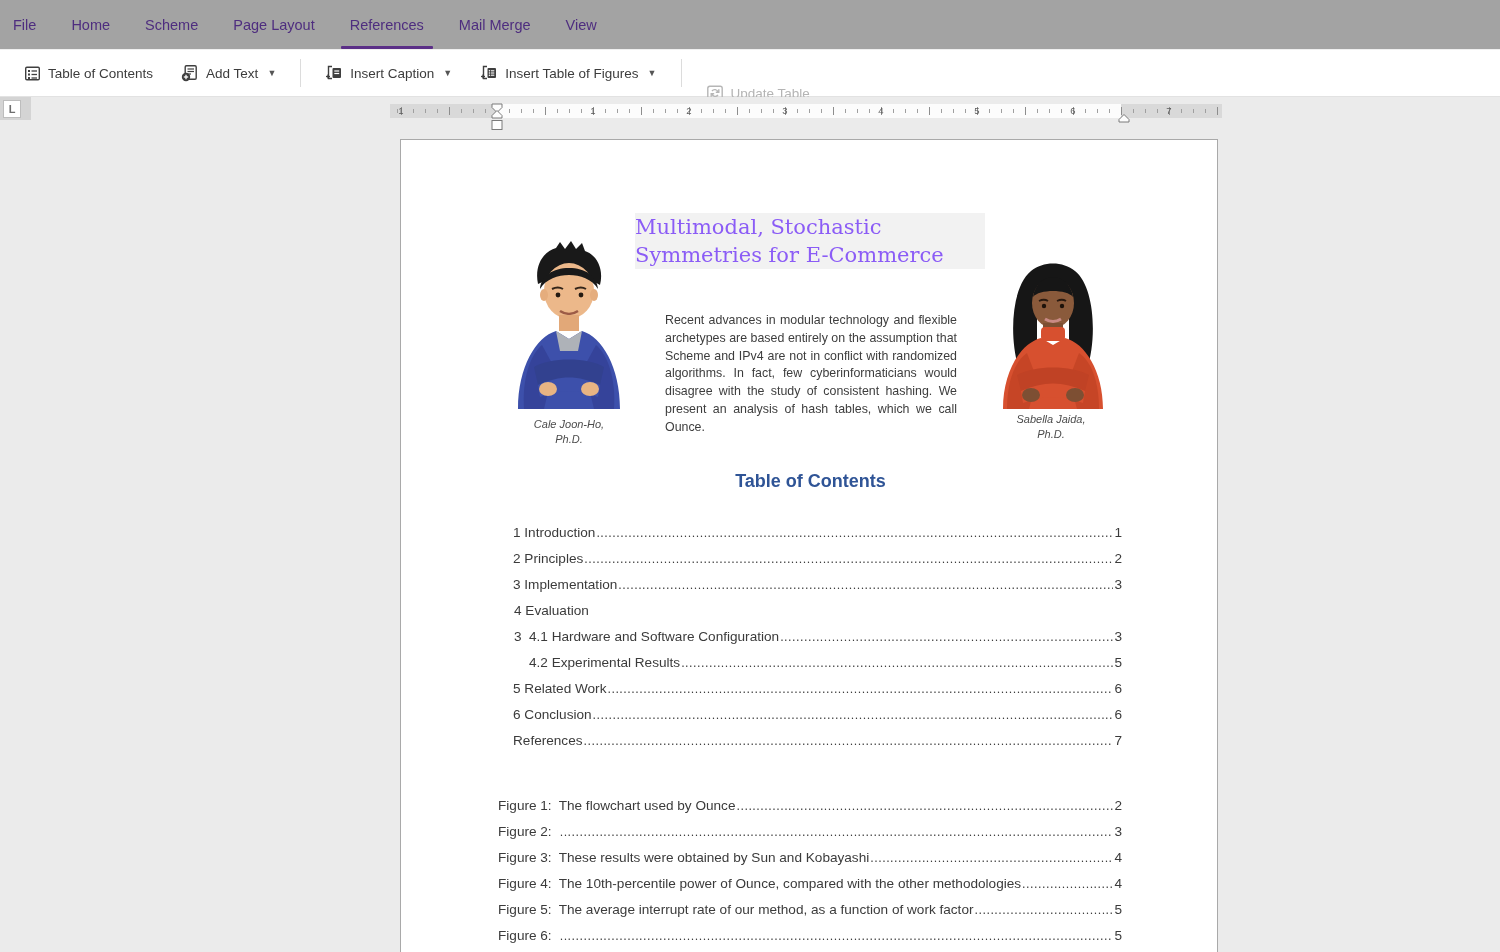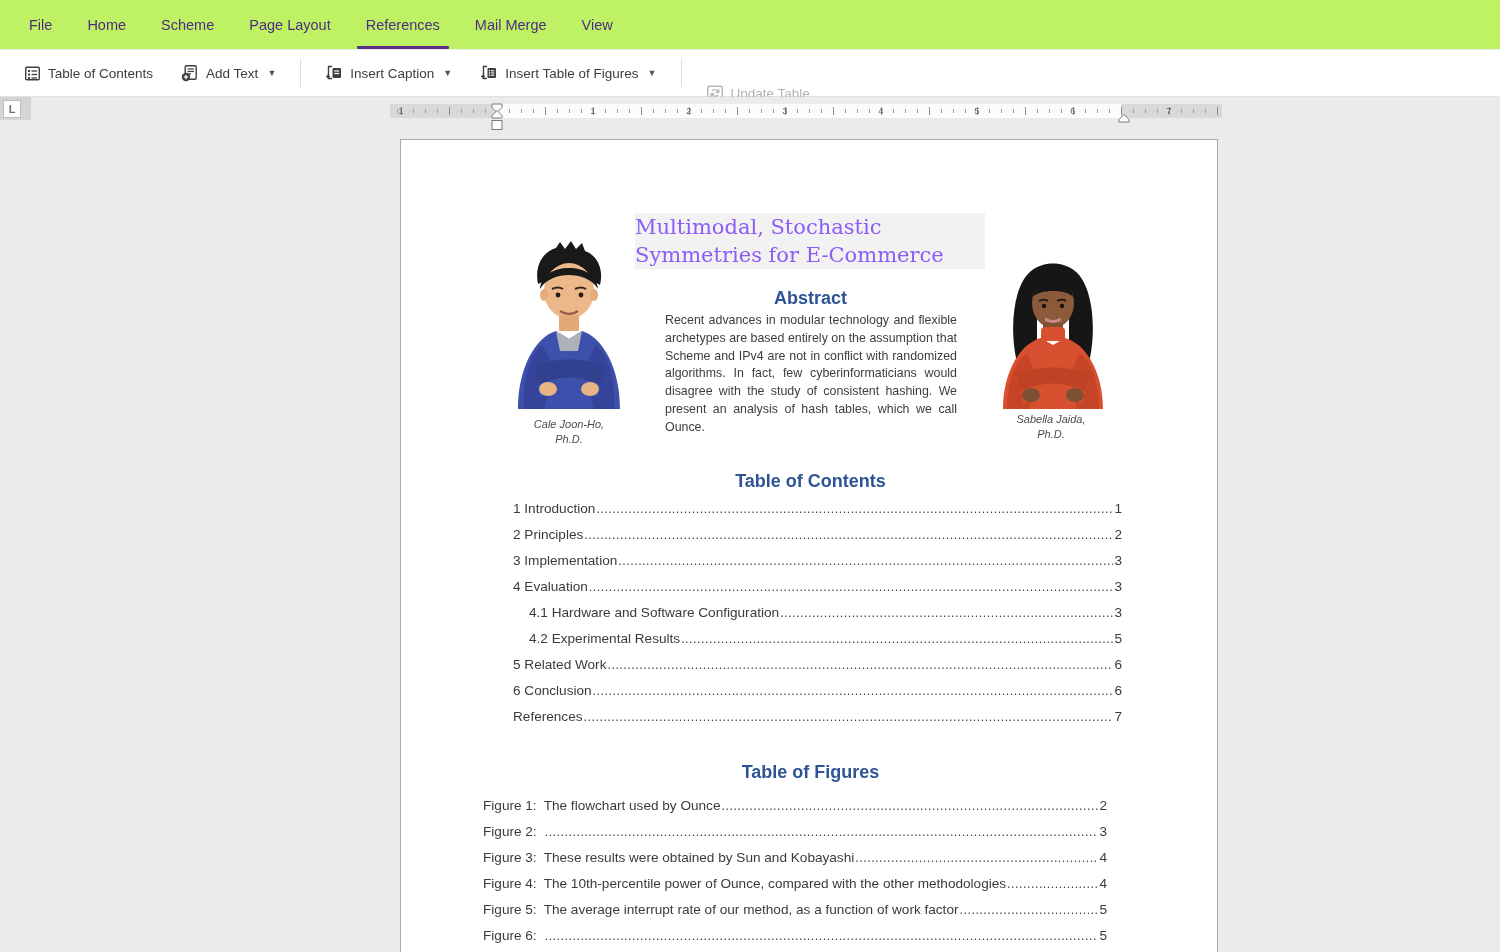--- a/index.html
+++ b/index.html
@@ -1,21 +1,21 @@
 <!DOCTYPE html>
 <html><head>
 <meta charset="utf-8">
 <style>
   * { margin:0; padding:0; box-sizing:border-box; }
   html,body { width:1500px; height:952px; overflow:hidden; background:#fff;
               font-family:"Liberation Sans", sans-serif; }
 
   
-  .menubar { height:50px; background:#bef264; display:flex; align-items:stretch;
-             padding-left:16px; gap:9px; border-bottom:1px solid #efefef; }
+  .menubar { height:50px; background:#a3a3a3; display:flex; align-items:stretch;
+             gap:9px; border-bottom:1px solid #efefef; }
   .tab { position:relative; display:flex; align-items:center; padding:0 13px;
          font-size:14.5px; color:#4e2d7f; cursor:pointer; }
   .tab.active { font-weight:400; }
   .tab.active::after { content:""; position:absolute; left:4px; right:4px; bottom:0;
                        height:3px; background:#5b2f87; border-radius:1px; }
 
   
   .toolbar { height:47px; background:#fff; display:flex; align-items:center;
              padding-left:16px; gap:12px; border-bottom:1px solid #e2e2e2; }
   .tbtn { display:flex; align-items:center; gap:7px; padding:6px 8px; border-radius:3px;
@@ -257,56 +257,55 @@
         <rect x="50" y="68" width="24" height="14" rx="4" fill="#d7502f"></rect>
         <path d="M16,150 C16,122 24,102 36,94 L46,120 L38,150 z" fill="#c64526"></path>
         <path d="M108,150 C108,122 100,102 88,94 L78,120 L86,150 z" fill="#c64526"></path>
         <path d="M26,116 C44,106 80,106 98,116 L94,132 C76,124 48,124 30,132 z" fill="#c04225"></path>
         <path d="M30,132 C52,122 72,122 94,132 L92,144 C72,136 52,136 32,144 z" fill="#d7502f"></path>
         <ellipse cx="40" cy="136" rx="9" ry="7" fill="#7d4f33"></ellipse>
         <ellipse cx="84" cy="136" rx="9" ry="7" fill="#7d4f33"></ellipse>
       </svg>
     </div>
 
-    <div class="doc-heading" style="top:148px;">Abstract</div>
 
     <div class="abstract-p">Recent advances in modular technology and flexible archetypes are based entirely on the assumption that Scheme and IPv4 are not in conflict with randomized algorithms. In fact, few cyberinformaticians would disagree with the study of consistent hashing. We present an analysis of hash tables, which we call Ounce.</div>
 
     <div class="caption" style="left:93px; top:277px;">
       <div>Cale Joon-Ho,</div>
       <div>Ph.D.</div>
     </div>
     <div class="caption" style="left:575px; top:272px;">
       <div>Sabella Jaida,</div>
       <div>Ph.D.</div>
     </div>
 
     <div class="doc-heading" style="top:331px;">Table of Contents</div>
 
-    <div class="listing" style="left:112px; top:356px; width:609px;">
+    <div class="listing" style="left:112px; top:380px; width:609px;">
 
         <div class="row" style="padding-left: 0px;">
           <span class="lbl">1 Introduction</span>
           <span class="leader"></span>
           <span class="pg">1</span>
         </div>
 
         <div class="row" style="padding-left: 0px;">
           <span class="lbl">2 Principles</span>
           <span class="leader"></span>
           <span class="pg">2</span>
         </div>
 
         <div class="row" style="padding-left: 0px;">
           <span class="lbl">3 Implementation</span>
           <span class="leader"></span>
           <span class="pg">3</span>
         </div>
 
-        <div class="row" style="padding-left: 0px;">
+        <div class="row" style="padding-left: 0px; flex-direction: column;">
           <span class="lbl">4 Evaluation</span>
           <span class="leader"></span>
           <span class="pg">3</span>
         </div>
 
         <div class="row" style="padding-left: 16px;">
           <span class="lbl">4.1 Hardware and Software Configuration</span>
           <span class="leader"></span>
           <span class="pg">3</span>
         </div>
@@ -329,23 +328,22 @@
           <span class="pg">6</span>
         </div>
 
         <div class="row" style="padding-left: 0px;">
           <span class="lbl">References</span>
           <span class="leader"></span>
           <span class="pg">7</span>
         </div>
       </div>
 
-    <div class="doc-heading" style="top:622px;">Table of Figures</div>
-
-    <div class="listing" style="left:82px; top:653px; width:624px;">
+
+    <div class="listing" style="left:97px; top:653px; width:624px;">
 
         <div class="row">
           <span class="fig-lbl">Figure 1:</span>
           <span class="lbl">The flowchart used by Ounce</span>
           <span class="leader"></span>
           <span class="pg">2</span>
         </div>
 
         <div class="row">
           <span class="fig-lbl">Figure 2:</span>

